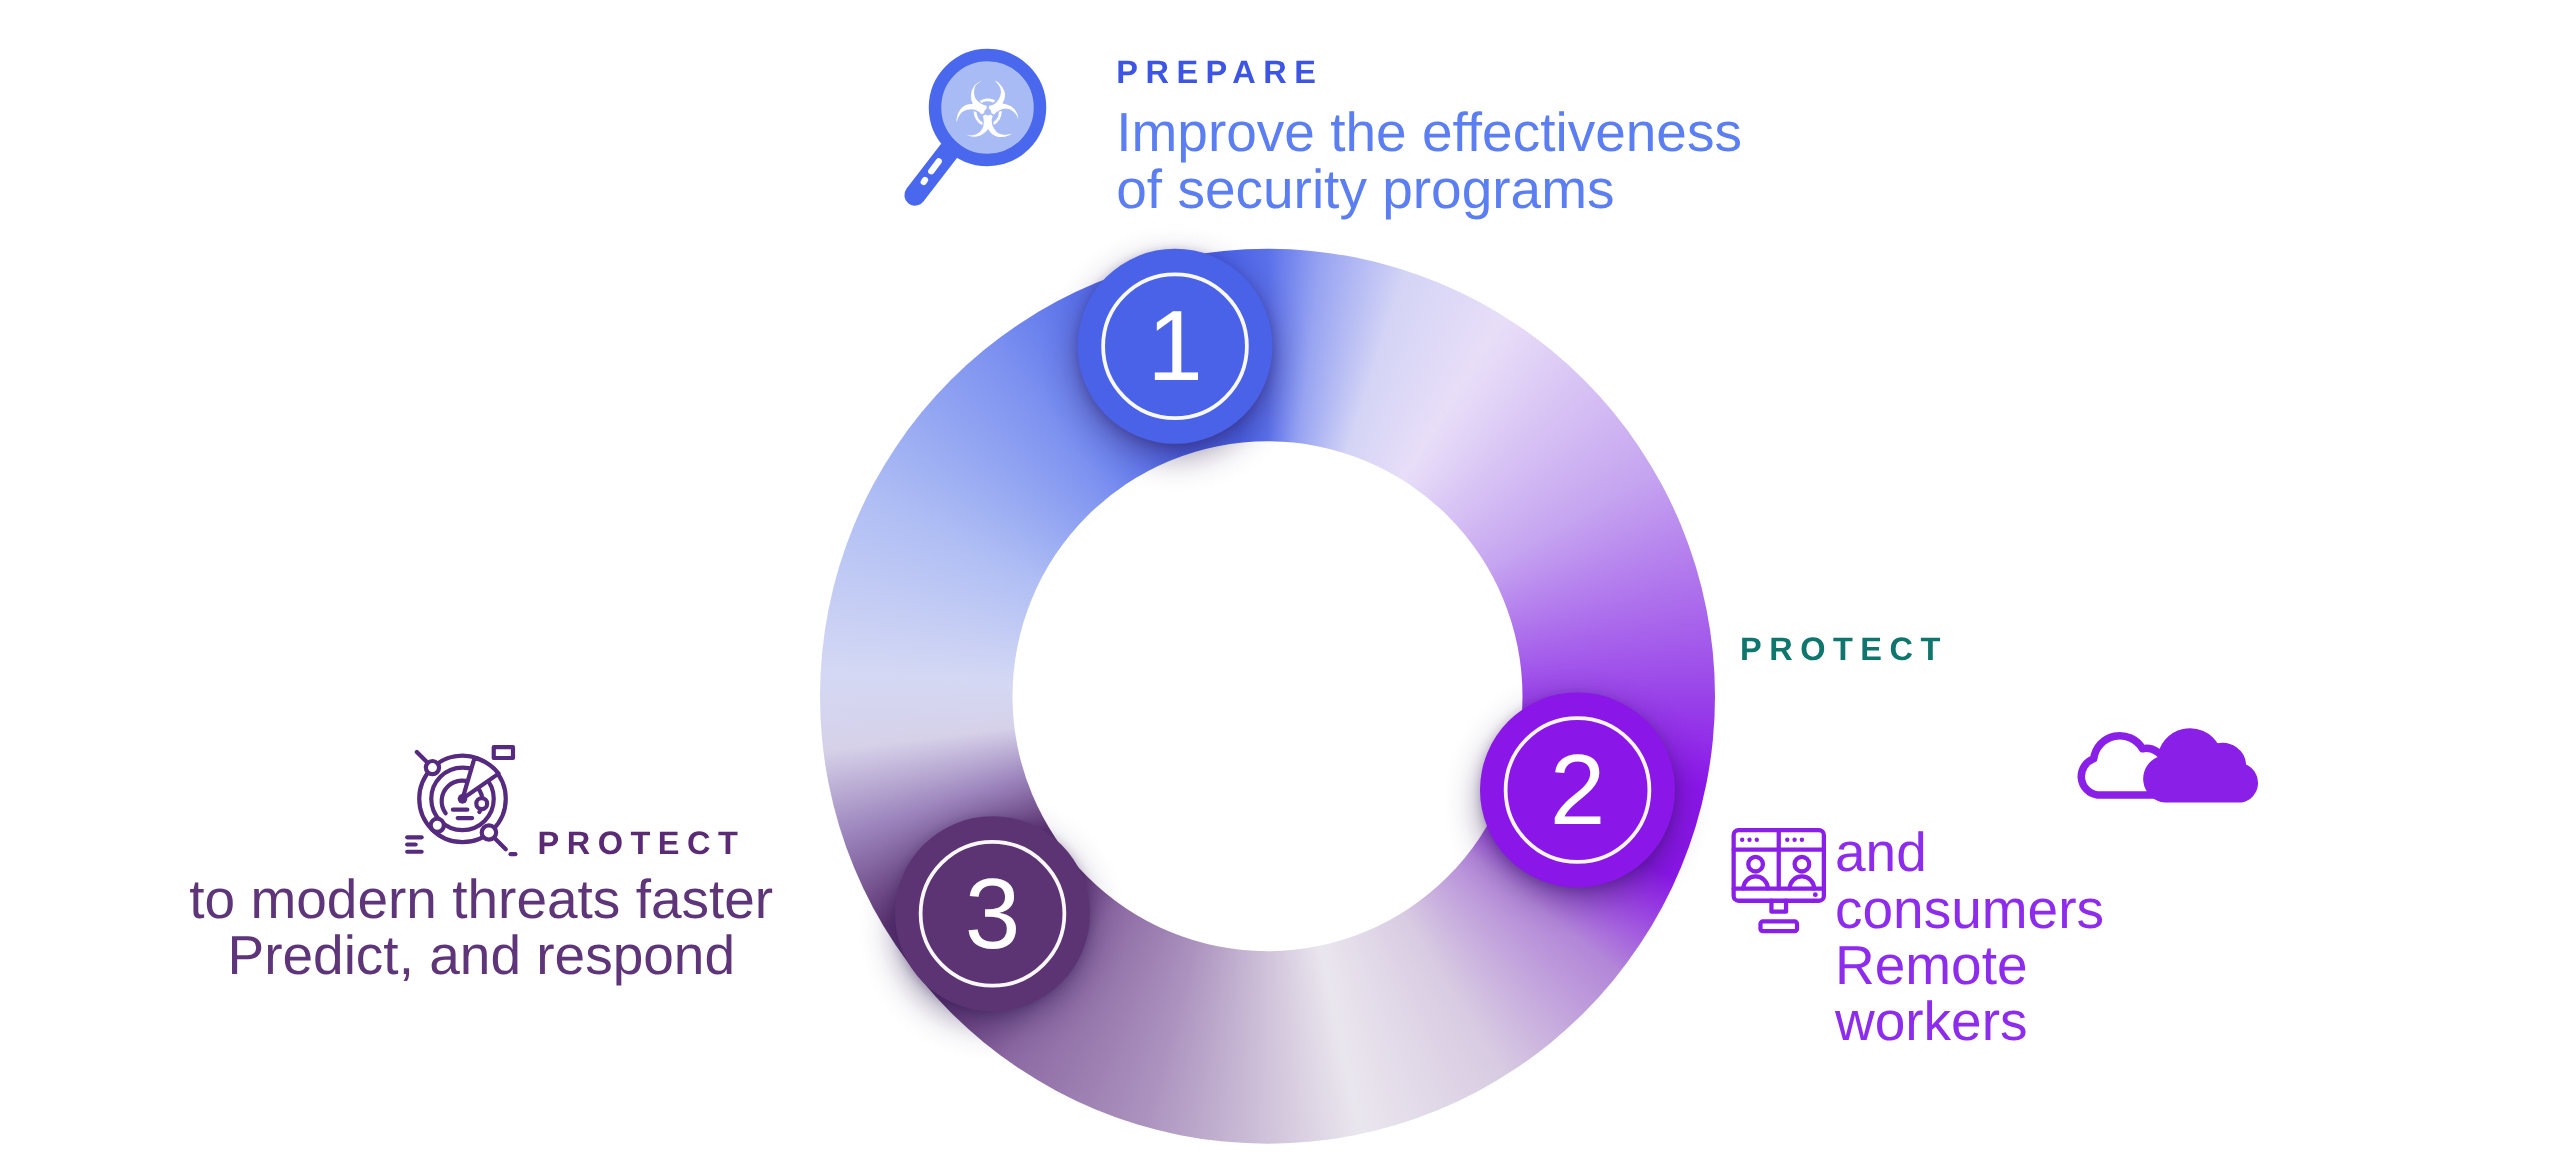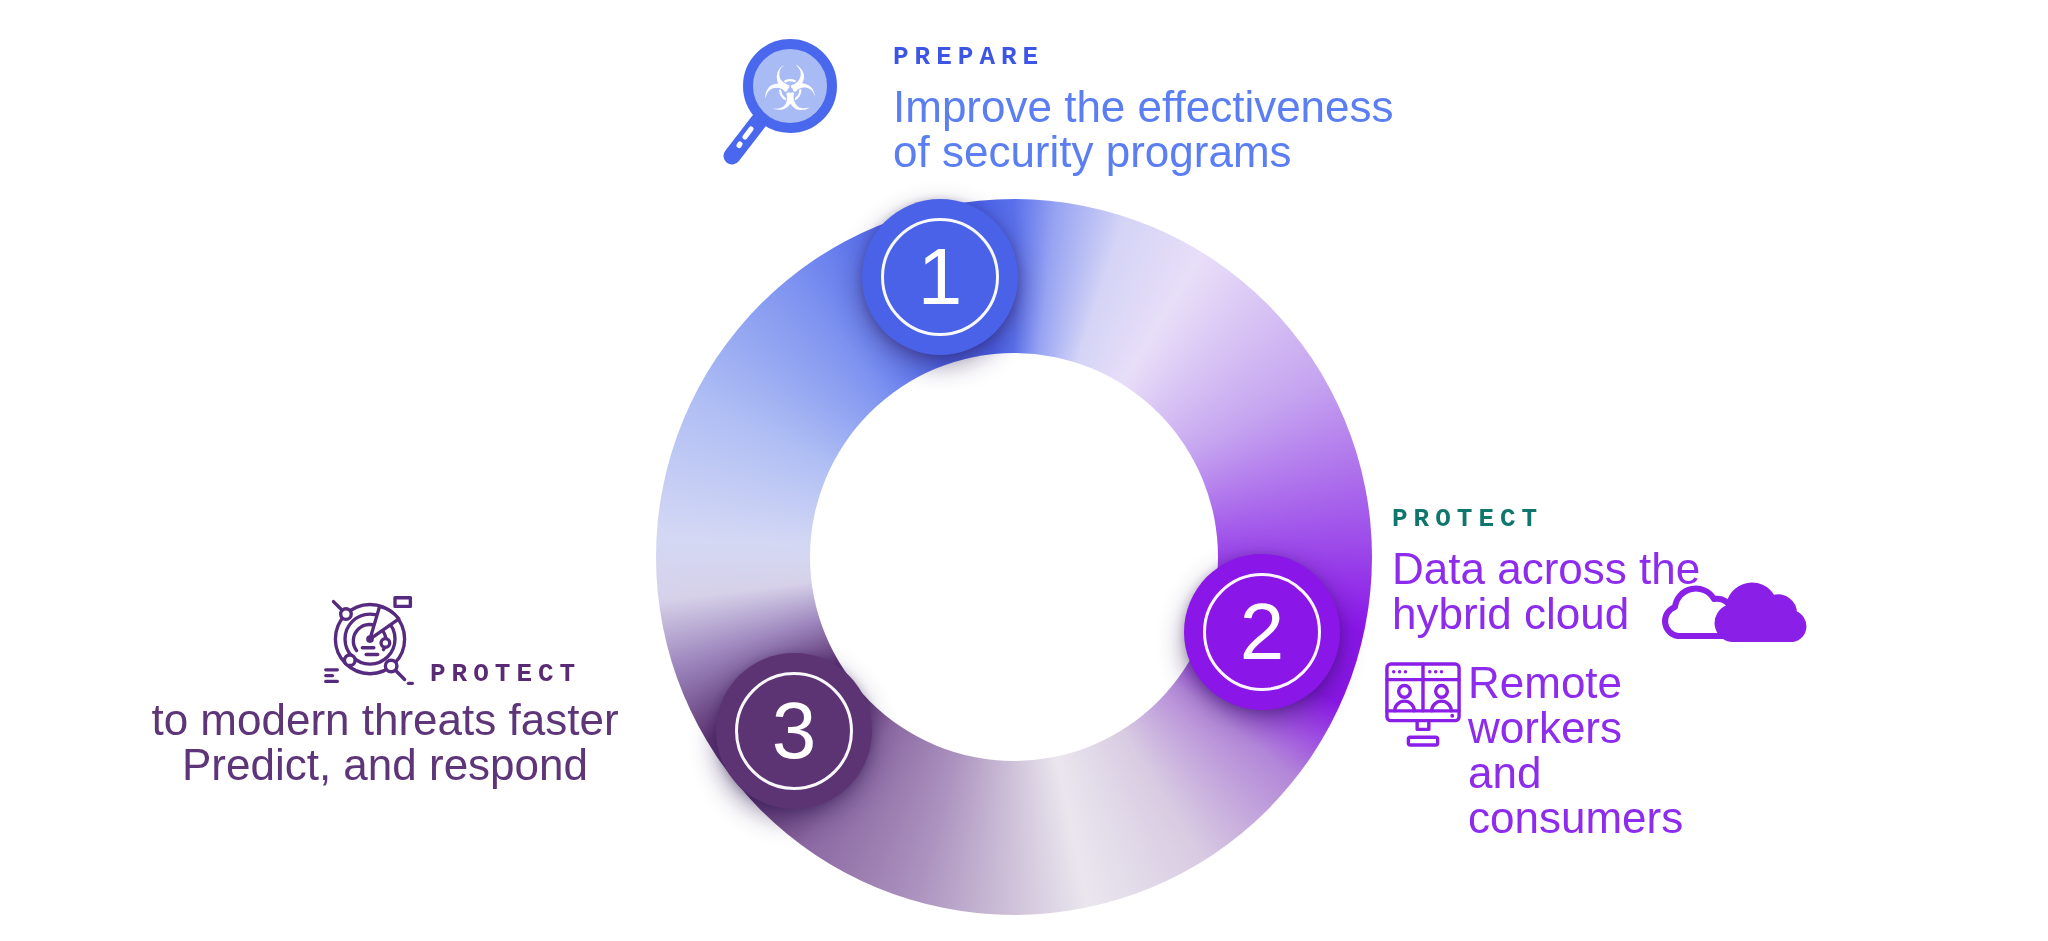--- a/index.html
+++ b/index.html
@@ -49,21 +49,21 @@
   .badge{
     position:absolute;width:118px;height:118px;border-radius:50%;
     border:3px solid rgba(255,255,255,.96);box-sizing:border-box;
     display:flex;align-items:center;justify-content:center;
     color:#ffffff;font-size:80px;font-weight:200;line-height:1;
   }
   .badge1{left:881px;top:218px;}
   .badge2{left:1203px;top:573px;}
   .badge3{left:735px;top:672px;}
   
-  .step-label{font-weight:bold;font-size:26px;letter-spacing:6px;line-height:1;font-family:Liberation Mono, monospace;}
+  .step-label{font-weight:bold;font-size:26px;letter-spacing:6px;line-height:1;}
   .step-body{font-size:44px;line-height:45px;font-weight:400;}
   .prepare-block{position:absolute;left:893px;top:44px;}
   .prepare-block .step-label{color:#3c55e5;margin-bottom:14px;}
   .prepare-block .step-body{color:#5b7ef2;}
   .prepare-icon{position:absolute;left:718px;top:32px;}
   .protect-block{position:absolute;left:1392px;top:506px;}
   .protect-block .step-label{color:#0f766e;margin-bottom:14px;}
   .protect-block .step-body{color:#8e2cee;}
   .cloud-icon{position:absolute;left:268px;top:64px;}
   .monitor-icon{position:absolute;left:-8px;top:154px;}
@@ -106,24 +106,20 @@
   <div class="prepare-block">
     <div class="step-label">PREPARE</div>
     <div class="step-body">
       <div>Improve the effectiveness</div>
       <div>of security programs</div>
     </div>
   </div>
 
   <div class="protect-block">
     <div class="step-label">PROTECT</div>
-    <div class="step-body">
-      <div>Data across the</div>
-      <div>hybrid cloud</div>
-    </div>
 
     <svg class="cloud-icon" width="150" height="80" viewBox="0 0 150 80">
       <path d="M18 66 a15 15 0 0 1 -3 -29 a21 21 0 0 1 39 -8 a15 15 0 0 1 18 13 a13 13 0 0 1 -2 24 z" fill="#ffffff" stroke="#8a1fe8" stroke-width="6" stroke-linejoin="round"></path>
       <path d="M72 70 a17 17 0 0 1 -4 -33 a24 24 0 0 1 45 -10 a17 17 0 0 1 22 16 a14 14 0 0 1 -2 27 z" fill="#8a1fe8" stroke="#8a1fe8" stroke-width="4" stroke-linejoin="round"></path>
     </svg>
 
     <svg class="monitor-icon" width="78" height="90" viewBox="0 0 80 92">
       <g fill="none" stroke="#8a1fe8" stroke-width="3.5" stroke-linejoin="round" stroke-linecap="round">
         <rect x="3" y="4" width="74" height="58" rx="4"></rect>
         <line x1="40" y1="4" x2="40" y2="52"></line>
@@ -141,22 +137,22 @@
           <circle cx="16" cy="12" r="1.8"></circle>
           <circle cx="22" cy="12" r="1.8"></circle>
         <circle cx="47" cy="12" r="1.8"></circle>
           <circle cx="53" cy="12" r="1.8"></circle>
           <circle cx="59" cy="12" r="1.8"></circle>
         <circle cx="70" cy="57" r="2"></circle>
       </g>
     </svg>
 
     <div class="step-body protect-item2">
+      <div>and consumers</div>
       <div>Remote workers</div>
-      <div>and consumers</div>
     </div>
   </div>
 
   <div class="prevent-block">
 
     <svg class="prevent-icon" width="100" height="108" viewBox="0 0 104 108">
       <g fill="none" stroke="#562a7e" stroke-width="3.5" stroke-linecap="round" stroke-linejoin="round">
         <circle cx="52" cy="52" r="36"></circle>
         <circle cx="52" cy="52" r="26"></circle>
         <path d="M38 64 a17 17 0 1 1 28 -1"></path>

